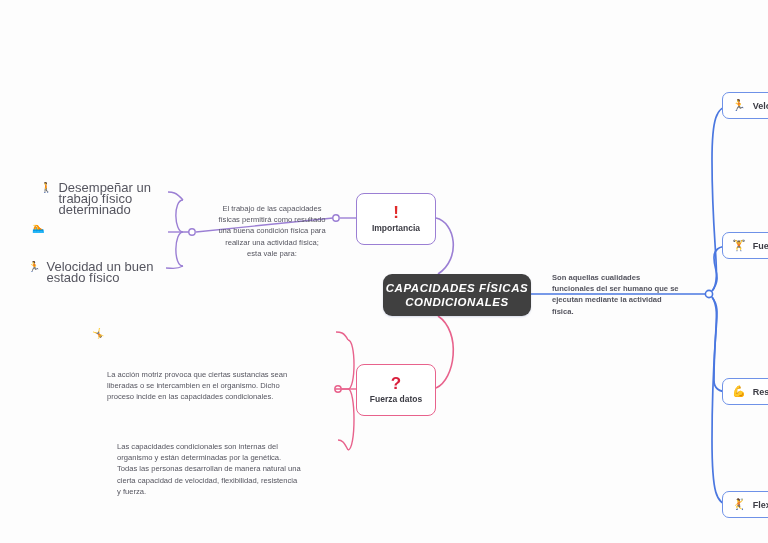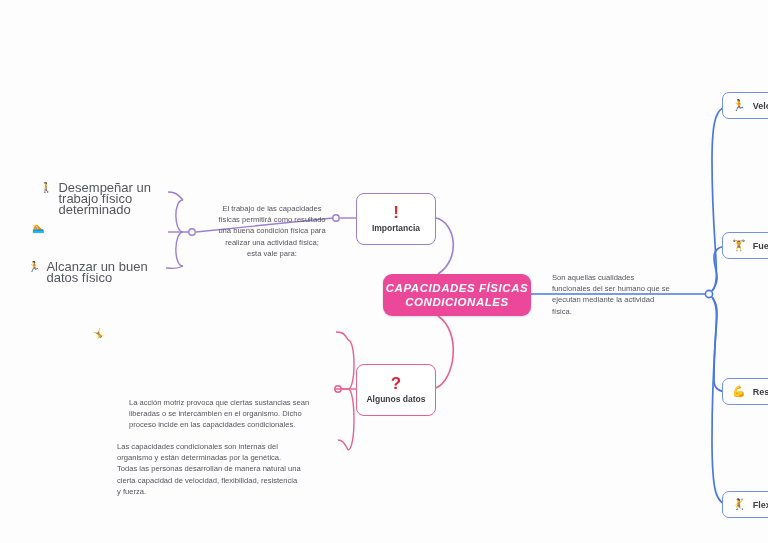--- a/index.html
+++ b/index.html
@@ -22,21 +22,21 @@
     left: 0; top: 0;
     width: 768px; height: 543px;
     pointer-events: none;
   }
 
   
   .central-node {
     position: absolute;
     left: 383px; top: 274px;
     width: 148px; height: 42px;
-    background: #ec4899;
+    background: #404040;
     border-radius: 9px;
     display: flex;
     align-items: center;
     justify-content: center;
     box-shadow: 0 1px 2px rgba(40,60,140,0.18);
   }
   .central-node .label {
     color: #ffffff;
     font-size: 11.5px;
     font-weight: bold;
@@ -171,21 +171,21 @@
     <path d="M 712 297 C 722 310 714 320 714 380 C 714 388 718 392 730 392" fill="none" stroke="#4a77e0" stroke-width="1.7"></path>
 
     <path d="M 712 297 C 722 312 712 330 712 440 C 712 492 716 505 730 505" fill="none" stroke="#4a77e0" stroke-width="1.7"></path>
   </svg>
 
   <div class="central-node">
     <div class="label">CAPACIDADES FÍSICAS
 CONDICIONALES</div>
   </div>
 
-  <div class="text-block" style="left:552px; top:272px; width:152px;">Son aquellas cualidades
+  <div class="text-block" style="left:552px; top:272px; width:152px;font-weight:bold;">Son aquellas cualidades
 funcionales del ser humano que se
 ejecutan mediante la actividad
 física.</div>
 
   <div class="topic-box topic-importancia">
     <div class="mark">!</div>
     <div class="topic-label">Importancia</div>
   </div>
 
   <div class="text-block" style="left:207px; top:203px; width:130px;text-align:center;">El trabajo de las capacidades
@@ -199,33 +199,33 @@
     <span class="bullet-text">Desempeñar un trabajo físico
 determinado</span>
   </div>
 
   <div class="bullet-row" style="left:32px; top:222px; width:145px;">
     <span class="bullet-icon">🏊</span>
   </div>
 
   <div class="bullet-row" style="left:28px; top:261px; width:145px;">
     <span class="bullet-icon">🏃</span>
-    <span class="bullet-text">Alcanzar un buen datos físico</span>
+    <span class="bullet-text">Velocidad un buen estado físico</span>
   </div>
 
   <div class="topic-box topic-datos">
     <div class="mark">?</div>
-    <div class="topic-label">Algunos datos</div>
+    <div class="topic-label">Fuerza datos</div>
   </div>
 
   <div class="bullet-row" style="left:92px; top:328px; width:250px;">
     <span class="bullet-icon">🤸</span>
   </div>
 
-  <div class="text-block" style="left:129px; top:369px; width:225px;margin-top:28px;">La acción motriz provoca que ciertas sustancias sean
+  <div class="text-block" style="left:107px; top:369px; width:225px;">La acción motriz provoca que ciertas sustancias sean
 liberadas o se intercambien en el organismo. Dicho
 proceso incide en las capacidades condicionales.</div>
 
   <div class="text-block" style="left:117px; top:441px; width:230px;">Las capacidades condicionales son internas del
 organismo y están determinadas por la genética.
 Todas las personas desarrollan de manera natural una
 cierta capacidad de velocidad, flexibilidad, resistencia
 y fuerza.</div>
 
   <div class="leaf-node" style="left:722px; top:92px; width:62px;">

